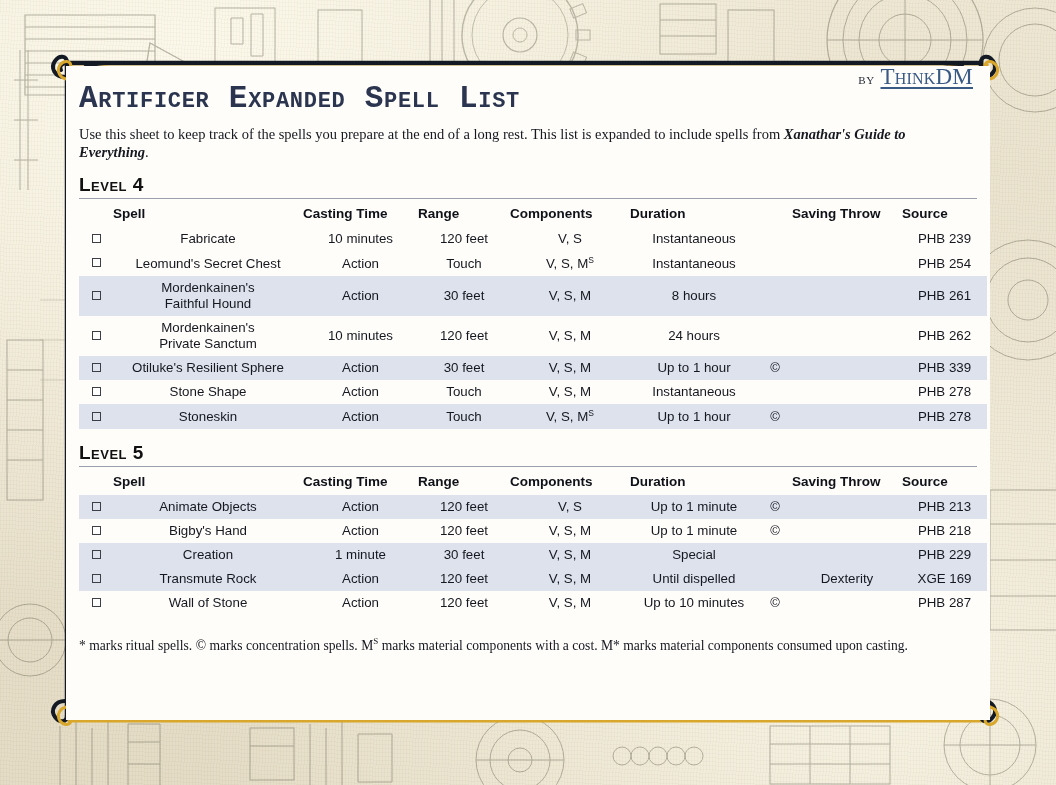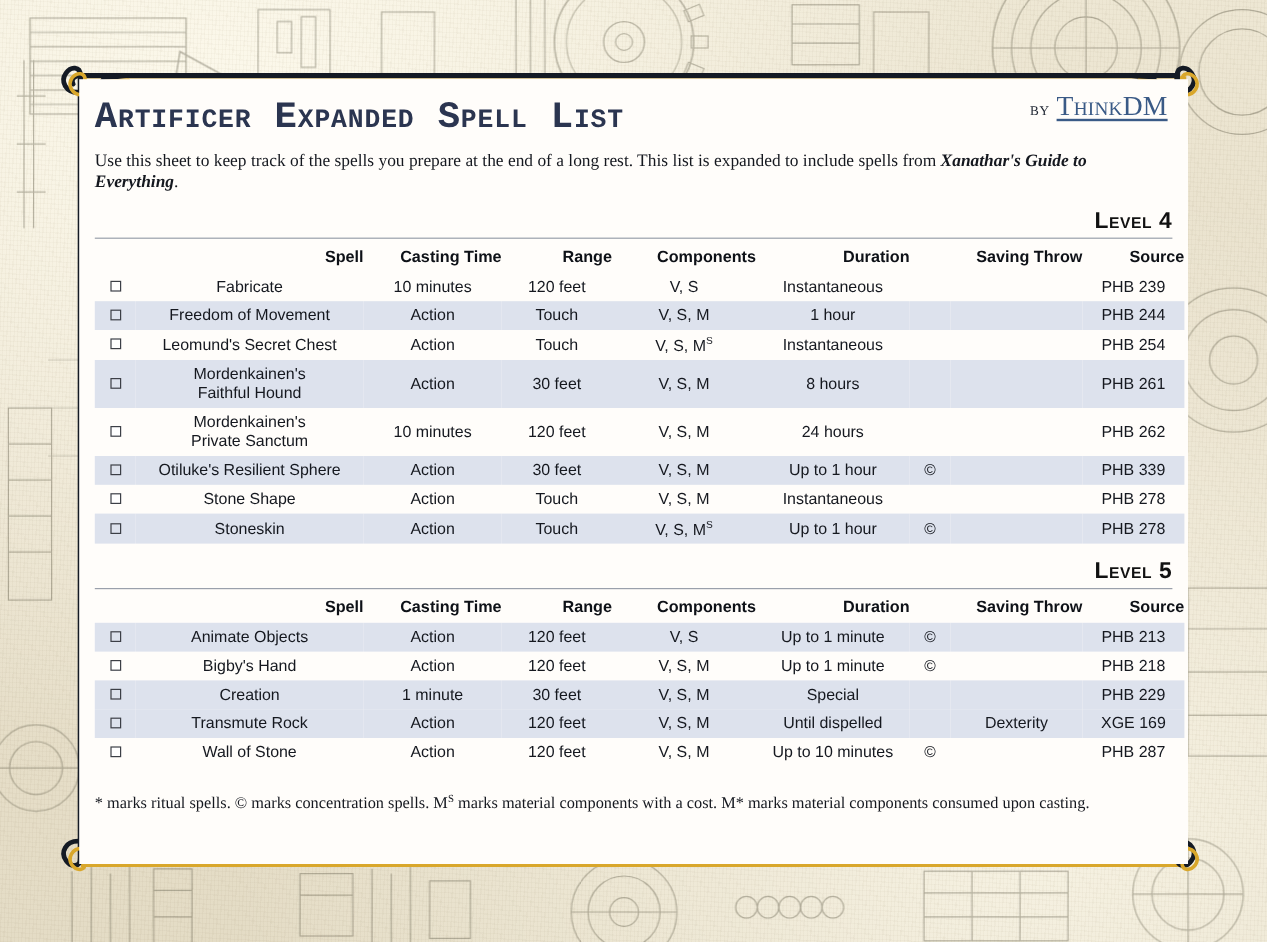--- a/index.html
+++ b/index.html
@@ -40,21 +40,21 @@
     background:#fffdfa;
   }
 
   
   #content{
     position:absolute; left:0; top:0; right:0; bottom:0;
     padding:26px 22px 0 22px;
   }
 
   .byline{
-    position:absolute; right:26px; top:19px;
+    position:absolute; right:26px; top:7px;
     font-family:"Liberation Serif", serif;
     font-variant:small-caps;
     font-size:21px; letter-spacing:.4px;
     color:#1d2430; white-space:nowrap;
   }
   .byline .small{ font-size:15px; letter-spacing:.6px; }
   .byline .who{
     color:#3a5a86; text-decoration:underline;
     text-underline-offset:3px; font-size:23px; letter-spacing:.2px;
   }
@@ -80,39 +80,38 @@
   p.intro i{ font-style:italic;font-weight:bold; }
 
   h2.level{
     margin:0 0 2px 0;
     font-family:"Liberation Sans", sans-serif;
     font-variant:small-caps;
     font-weight:700;
     font-size:19px;
     letter-spacing:.5px;
     color:#111;
-    text-align:right;
   }
   .level-rule{
     height:1px; background:#9aa0ab; margin:1px 0 0 0; width:100%;
   }
 
   table.spells{
     width:100%;
     border-collapse:collapse;
     font-size:13.3px;
     color:#15181f;
     table-layout:fixed;
   }
   table.spells th{
     font-weight:700;
     font-size:13.5px;
     padding:7px 0 6px 0;
     color:#0e1117;
-    text-align:right;
+    text-align:left;
     white-space:nowrap;
   }
   table.spells td{
     padding:4px 0;
     text-align:center;
     white-space:nowrap;
     vertical-align:middle;
     line-height:1.18;
   }
   table.spells tbody tr.alt{ background:#dde2ed; }
@@ -388,33 +387,20 @@
                 <td class="t-spell">
                   <div>Fabricate</div>
                 </td>
                 <td>10 minutes</td>
                 <td>120 feet</td>
                 <td><span>V, S</span></td>
                 <td>Instantaneous</td>
                 <td class="t-conc"></td>
                 <td></td>
                 <td>PHB 239</td>
-              </tr>
-              <tr class="alt">
-                <td class="t-chk"><span class="chk"></span></td>
-                <td class="t-spell">
-                  <div>Freedom of Movement</div>
-                </td>
-                <td>Action</td>
-                <td>Touch</td>
-                <td><span>V, S, M</span></td>
-                <td>1 hour</td>
-                <td class="t-conc"></td>
-                <td></td>
-                <td>PHB 244</td>
               </tr>
               <tr>
                 <td class="t-chk"><span class="chk"></span></td>
                 <td class="t-spell">
                   <div>Leomund's Secret Chest</div>
                 </td>
                 <td>Action</td>
                 <td>Touch</td>
                 <td><span>V, S, M</span><sup>S</sup></td>
                 <td>Instantaneous</td>

